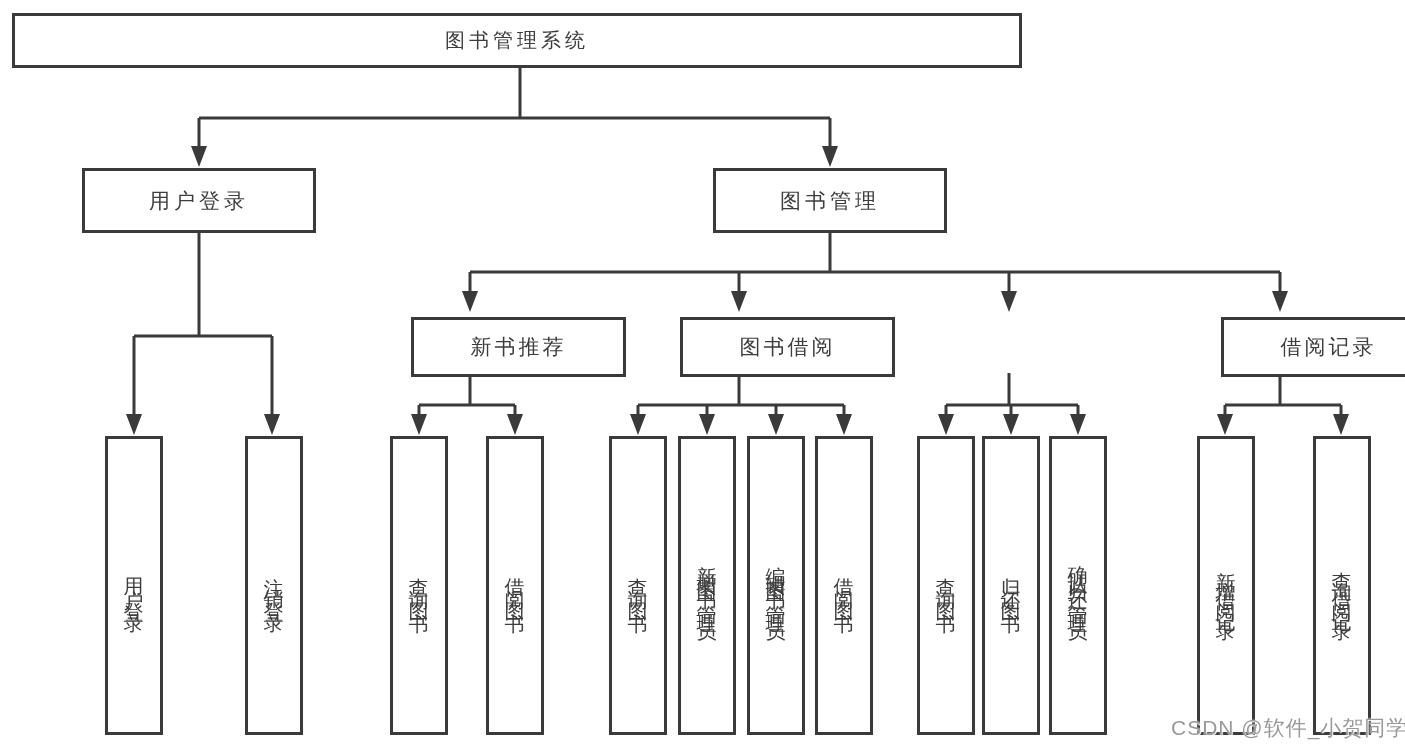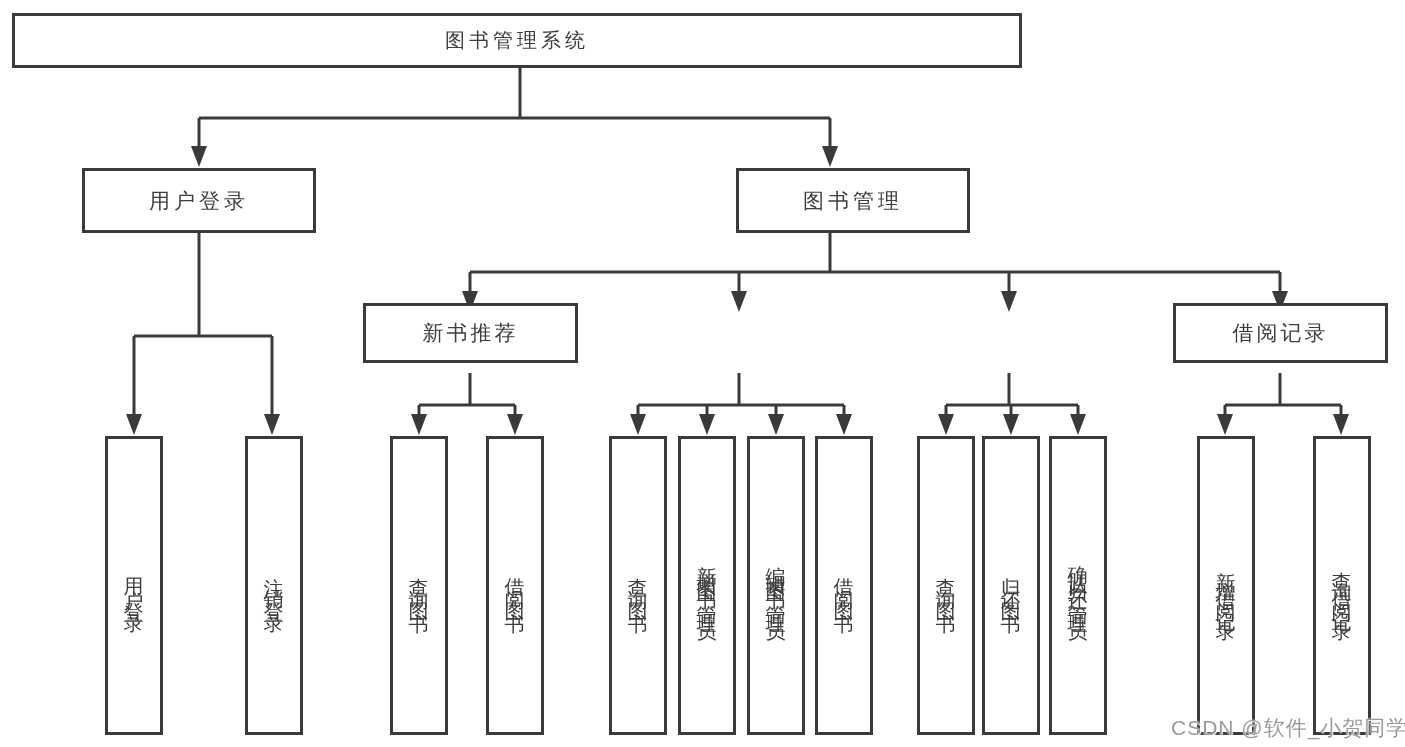--- a/index.html
+++ b/index.html
@@ -20,21 +20,21 @@
   .box{
     position:absolute;
     box-sizing:border-box;
     background:#fff;
     border:3px solid var(--line);
     display:flex;align-items:center;justify-content:center;
     color:var(--text);
   }
   .root{left:12px;top:13px;width:1010px;height:55px;font-size:20px;letter-spacing:4px;}
   .lvl2{top:168px;width:234px;height:65px;font-size:21px;letter-spacing:4px;}
-  .lvl3{top:303px;width:215px;height:60px;font-size:21px;letter-spacing:3px;}
+  .lvl3{top:317px;width:215px;height:60px;font-size:21px;letter-spacing:3px;margin-left:48px;}
   .leaf{top:436px;width:58px;height:299px;}
   .leaf span{
     writing-mode:vertical-rl;
     text-orientation:mixed;
     font-size:20px;
     color:var(--text);
     line-height:1;
   }
   .leaf.v4 span{letter-spacing:12px;}
   .leaf.v6 span{letter-spacing:10px;}
@@ -73,26 +73,29 @@
              M1217 414L1233 414L1225 435Z M1333 414L1349 414L1341 435Z"></path>
   </svg>
 
   <div class="box root">
     <span>图书管理系统</span>
   </div>
 
   <div class="box lvl2" style="left:82px;">
     <span>用户登录</span>
   </div>
-  <div class="box lvl2" style="left:736px;">
+  <div class="box lvl2" style="left:713px;">
     <span>图书管理</span>
   </div>
 
   <div class="box lvl3" style="left:363px;">
     <span>新书推荐</span>
+  </div>
+  <div class="box lvl3" style="left:632px;">
+    <span>图书借阅</span>
   </div>
   <div class="box lvl3" style="left:1173px;justify-content:center;">
     <span>借阅记录</span>
   </div>
 
   <div class="box leaf v4" style="left:105px;">
     <span>用户登录</span>
   </div>
   <div class="box leaf v4" style="left:245px;">
     <span>注销登录</span>

